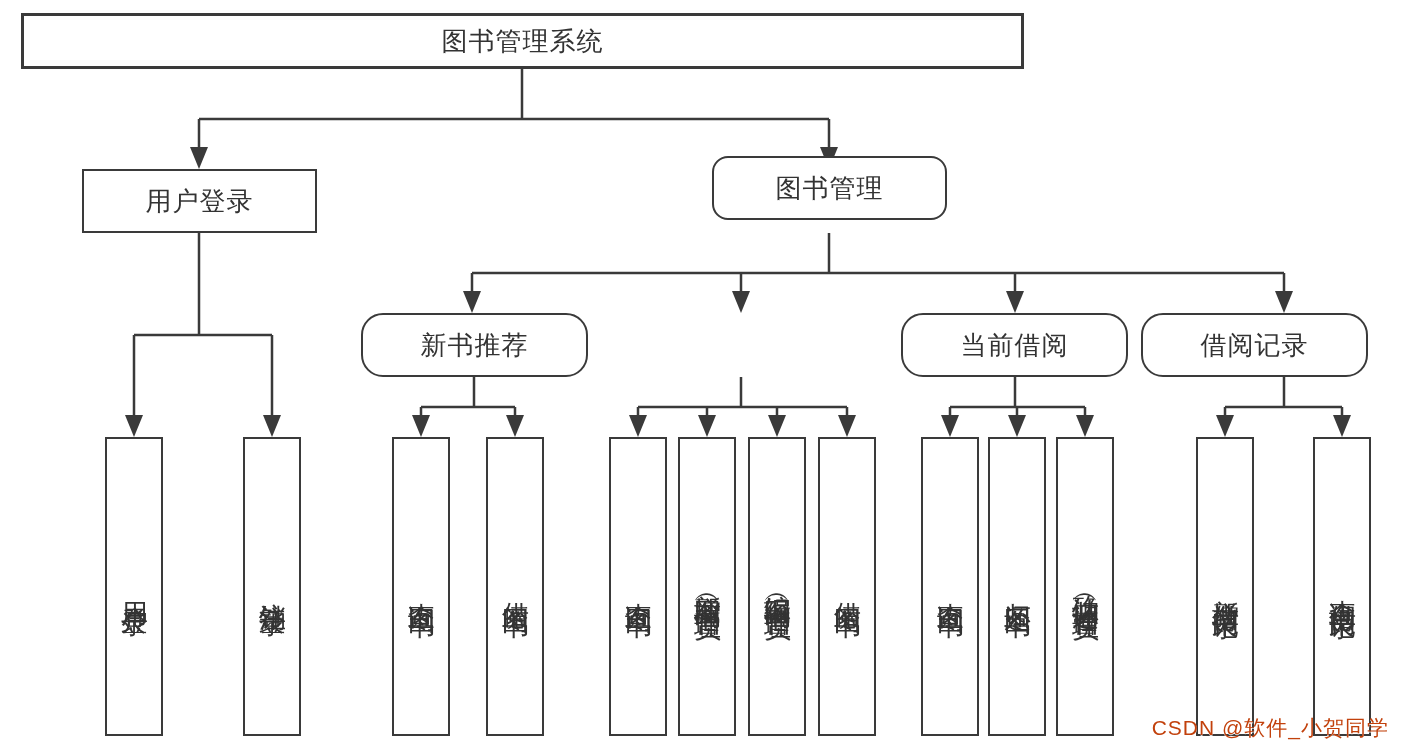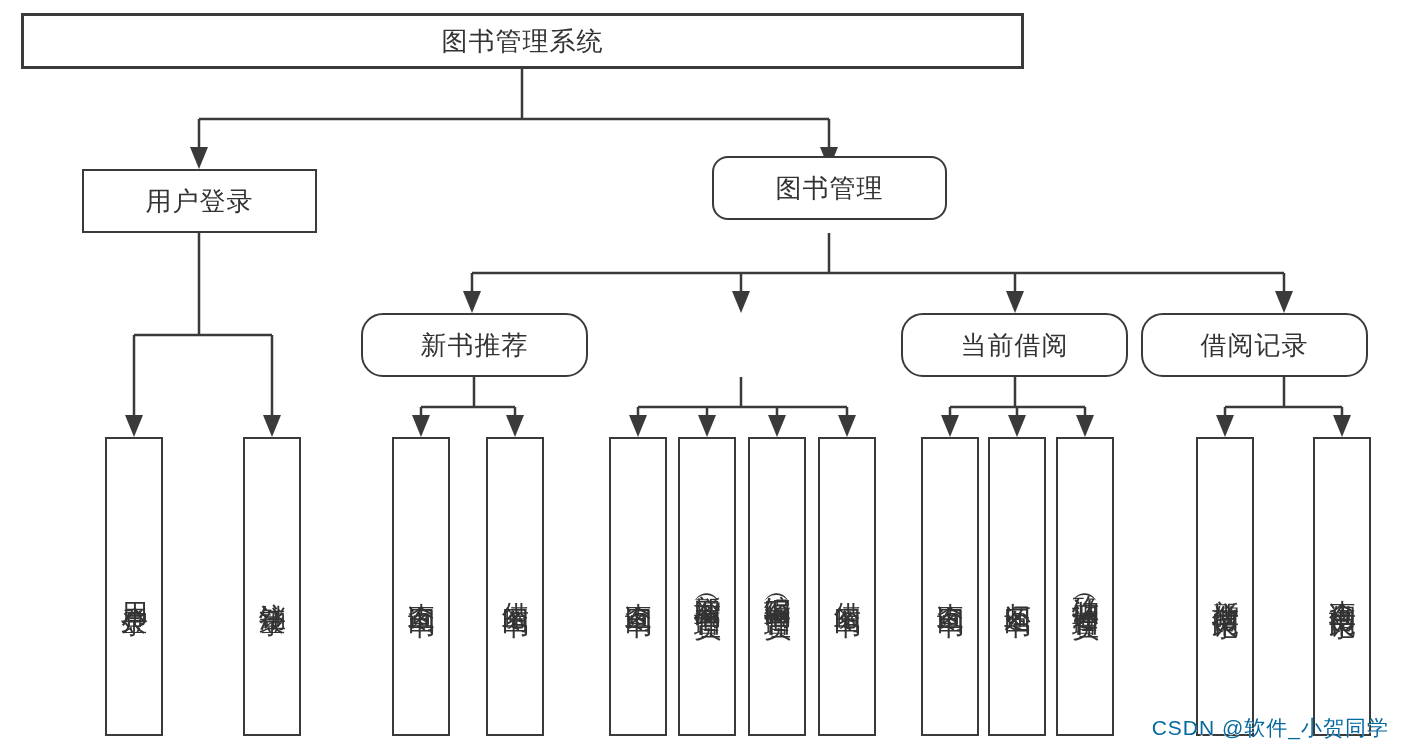--- a/index.html
+++ b/index.html
@@ -38,21 +38,21 @@
   #leaf-add-book{left:678px;}
   #leaf-edit-book{left:748px;}
   #leaf-borrow-book-2{left:818px;}
   #leaf-query-book-3{left:921px;}
   #leaf-return-book{left:988px;}
   #leaf-confirm-return{left:1056px;}
   #leaf-add-record{left:1196px;}
   #leaf-query-record{left:1313px;}
 
   .watermark{position:absolute;right:16px;bottom:5px;z-index:5;
-             color:#0369a1;font-size:21px;letter-spacing:1px;
+             color:#c2410c;font-size:21px;letter-spacing:1px;
              text-shadow:0 1px 0 rgba(255,255,255,.8);}
 </style>
 </head>
 <body>
 
 <div class="stage">
 
   <svg class="connectors" viewBox="0 0 1405 747" xmlns="http://www.w3.org/2000/svg">
     <g stroke="#3a3a3a" stroke-width="2.5" fill="none">
 

